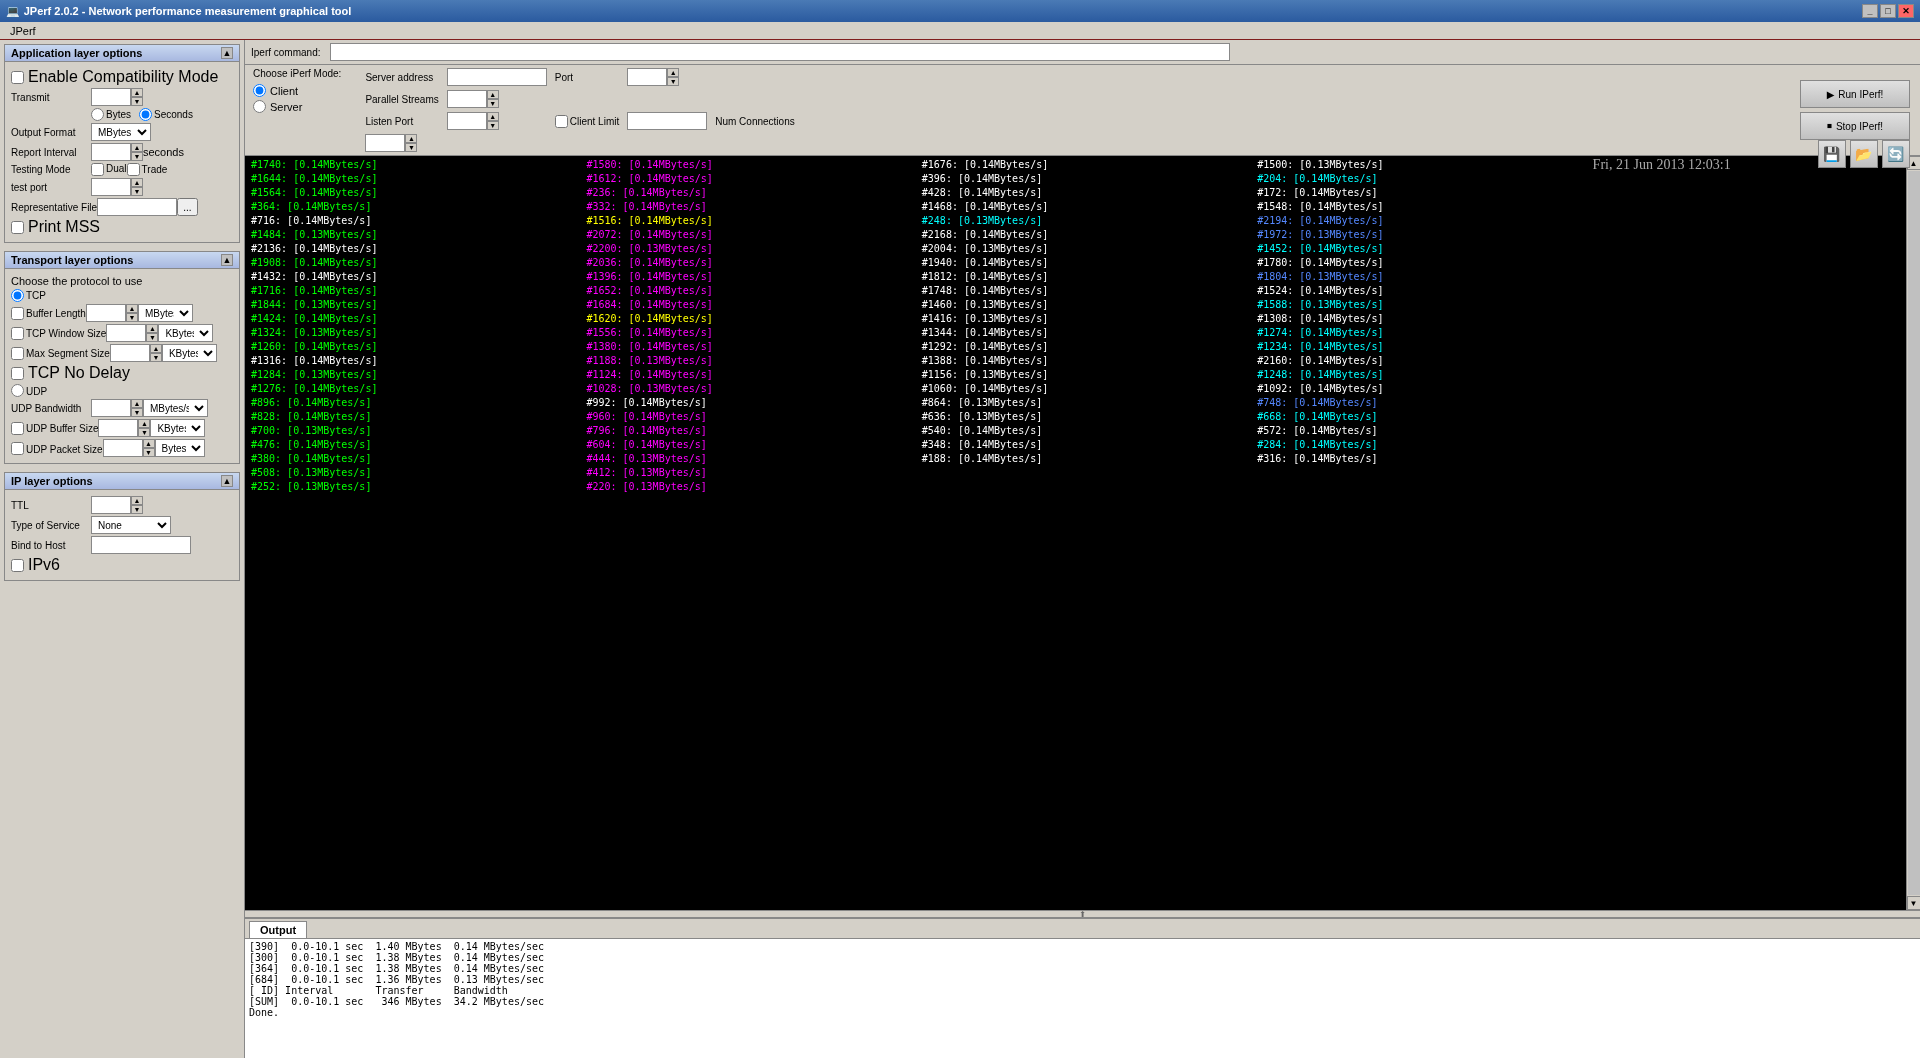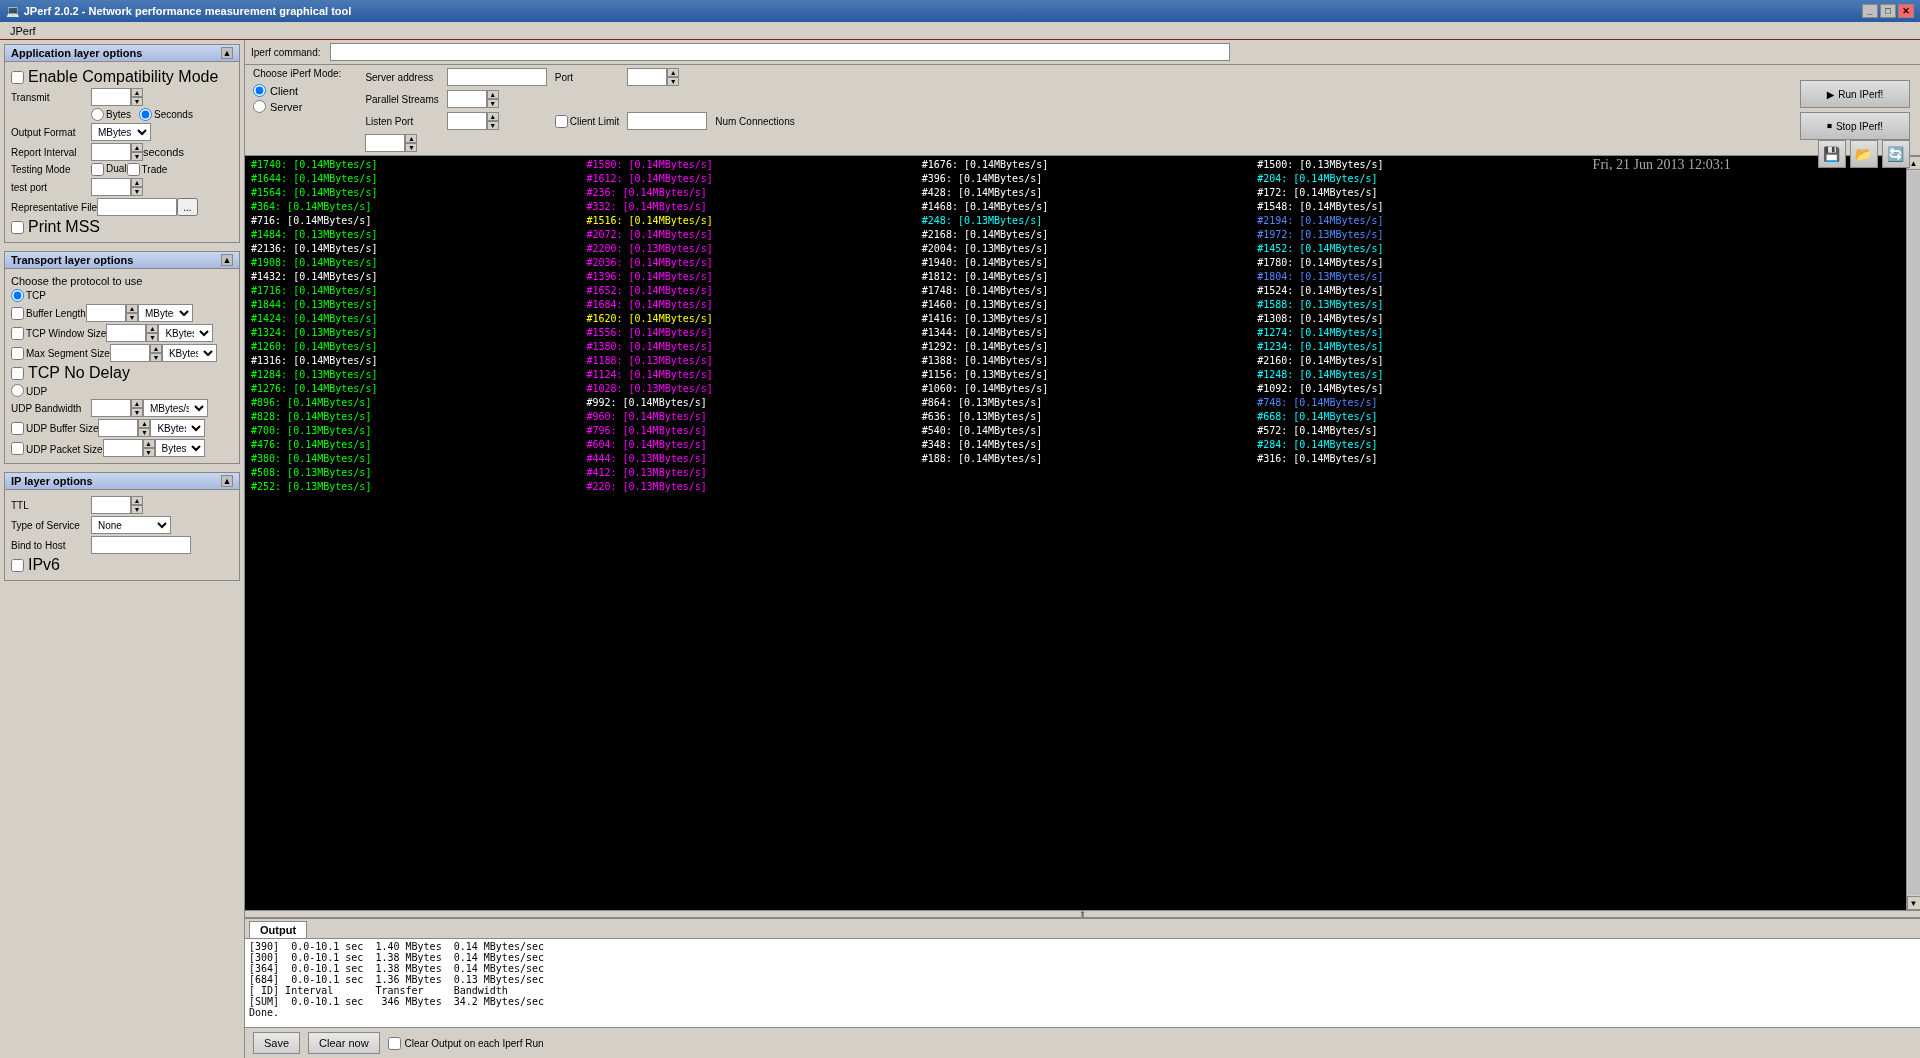--- a/index.html
+++ b/index.html
@@ -570,23 +570,15 @@
       </div>
       <div id="output-content">
         <pre>[390]  0.0-10.1 sec  1.40 MBytes  0.14 MBytes/sec
 [300]  0.0-10.1 sec  1.38 MBytes  0.14 MBytes/sec
 [364]  0.0-10.1 sec  1.38 MBytes  0.14 MBytes/sec
 [684]  0.0-10.1 sec  1.36 MBytes  0.13 MBytes/sec
 [ ID] Interval       Transfer     Bandwidth
 [SUM]  0.0-10.1 sec   346 MBytes  34.2 MBytes/sec
 Done.</pre>
       </div>
-      <div id="output-footer">
-        <button class="footer-btn">Save</button>
-        <button class="footer-btn">Clear now</button>
-        <label style="display:flex;align-items:center;gap:4px;font-size:10px;">
-          <input type="checkbox" style="">
-          <span>Clear Output on each Iperf Run</span>
-        </label>
-      </div>
     </div>
   </div>
 </div>
 
 </body></html>

